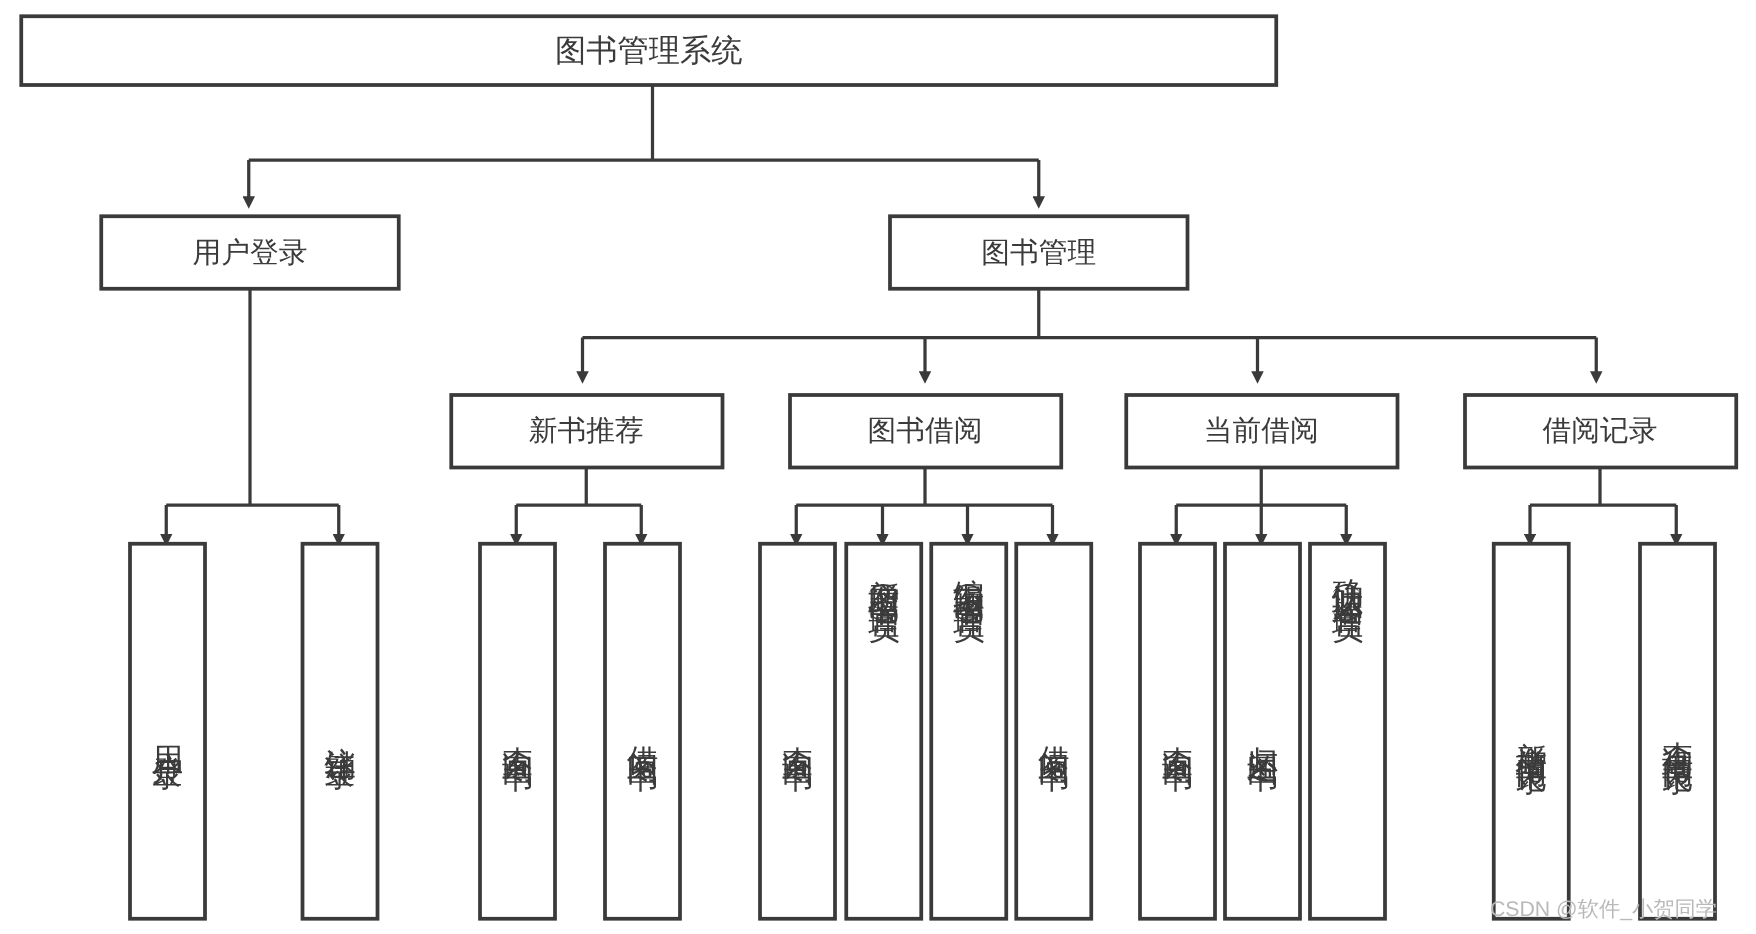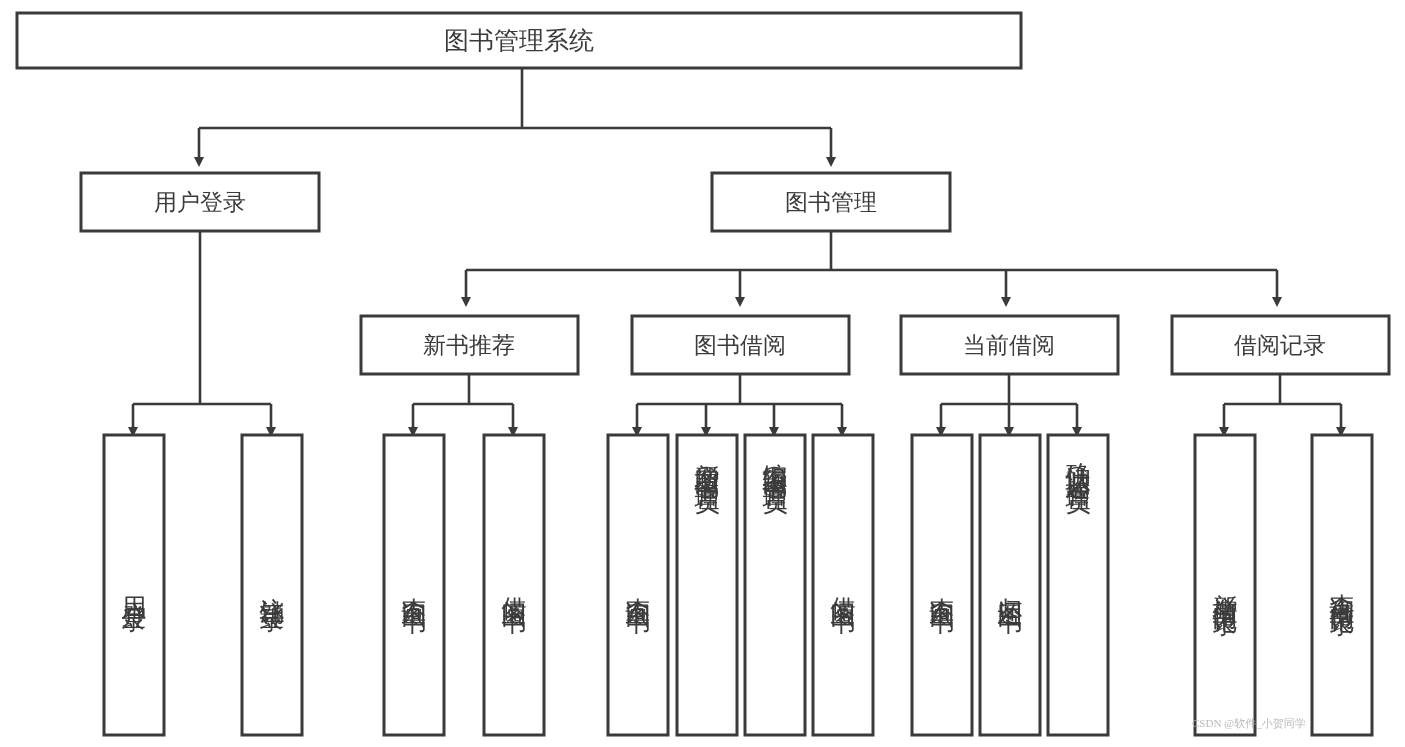--- a/index.html
+++ b/index.html
@@ -70,22 +70,22 @@
     font-family: "DejaVu Sans", "Liberation Sans", sans-serif;
     font-size: 25px;
     line-height: 1.0;
     color: #3b3b3b;
     letter-spacing: 4px;
     white-space: nowrap;
   }
   #watermark {
     position: absolute;
     color: #b9b9b9;
-    font-family: Liberation Serif, serif;
-    font-size: 11px;
+    font-family: Liberation Sans, sans-serif;
+    font-size: 17px;
     white-space: nowrap;
     user-select: none;
   }
 </style>
 </head>
 <body>
 
 <div id="diagram-root">
 
   <svg id="tree-svg" viewBox="0 0 1405 747">

